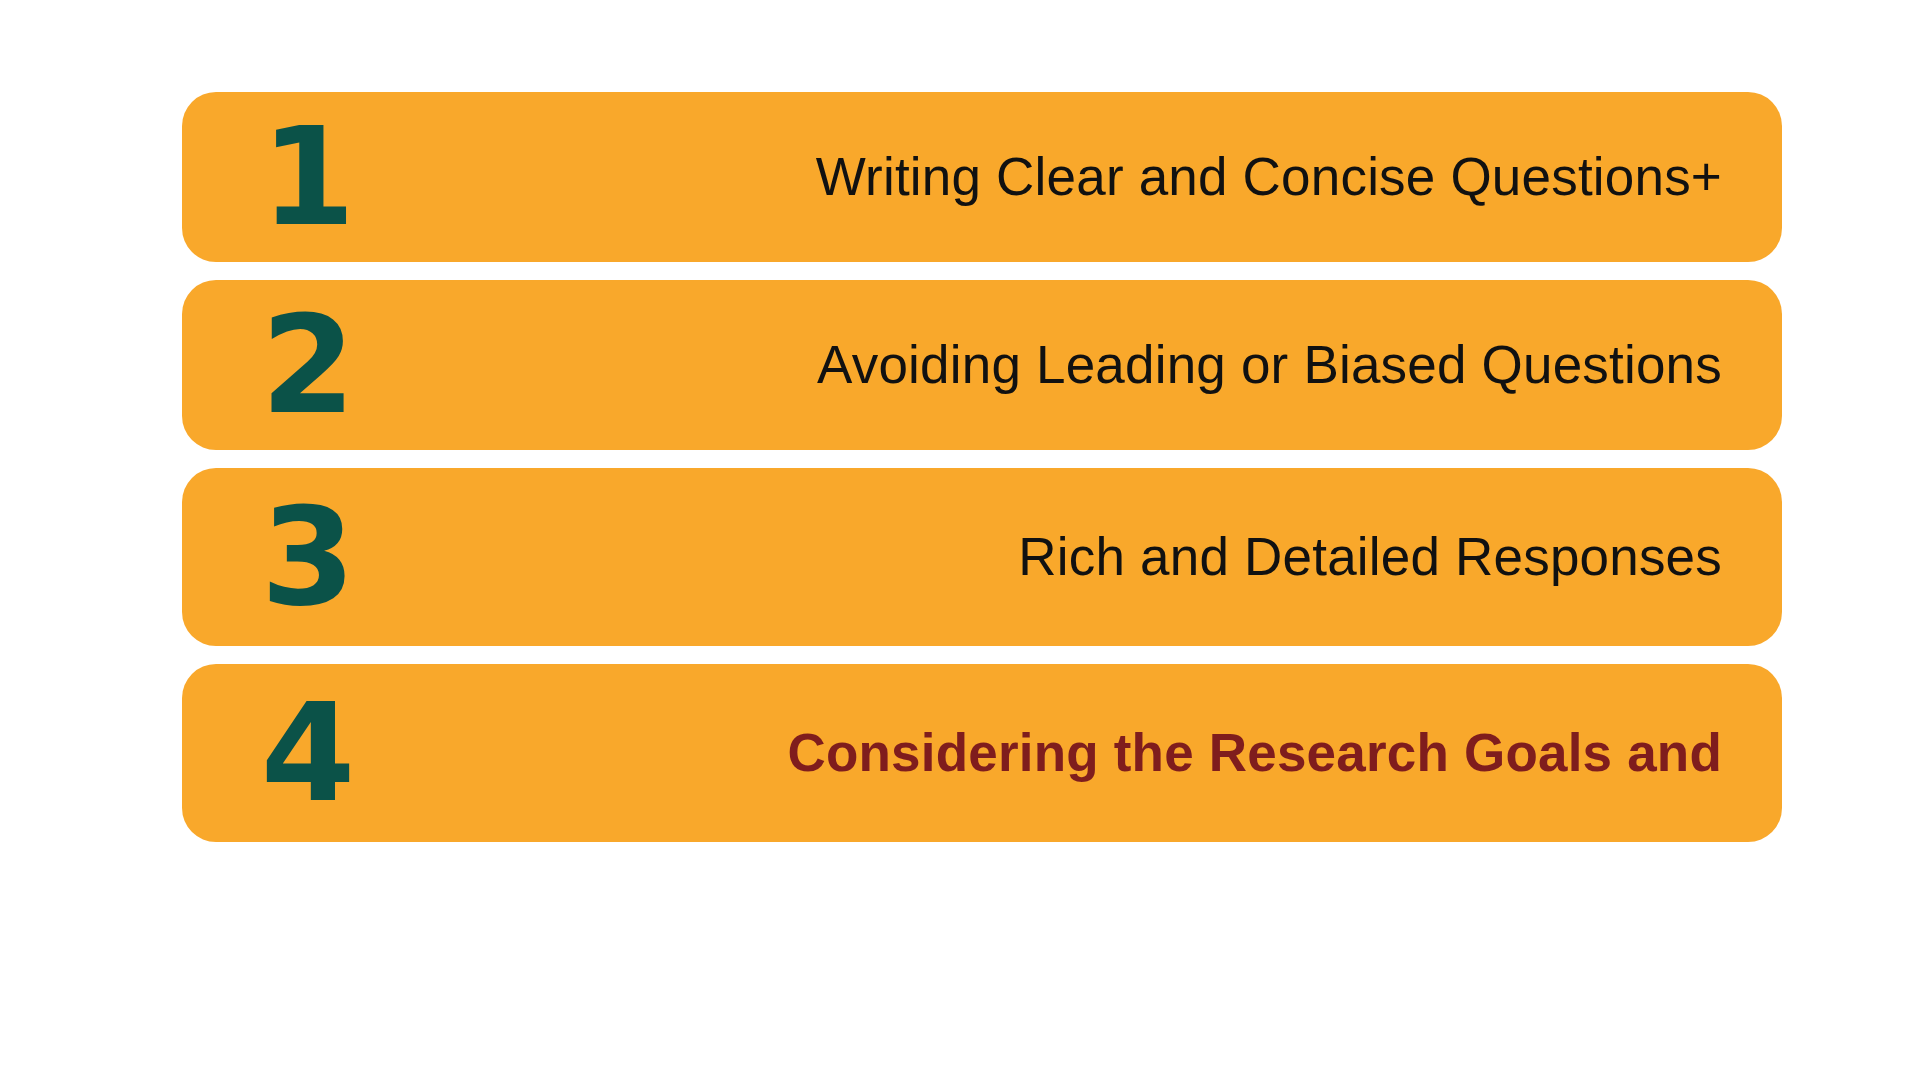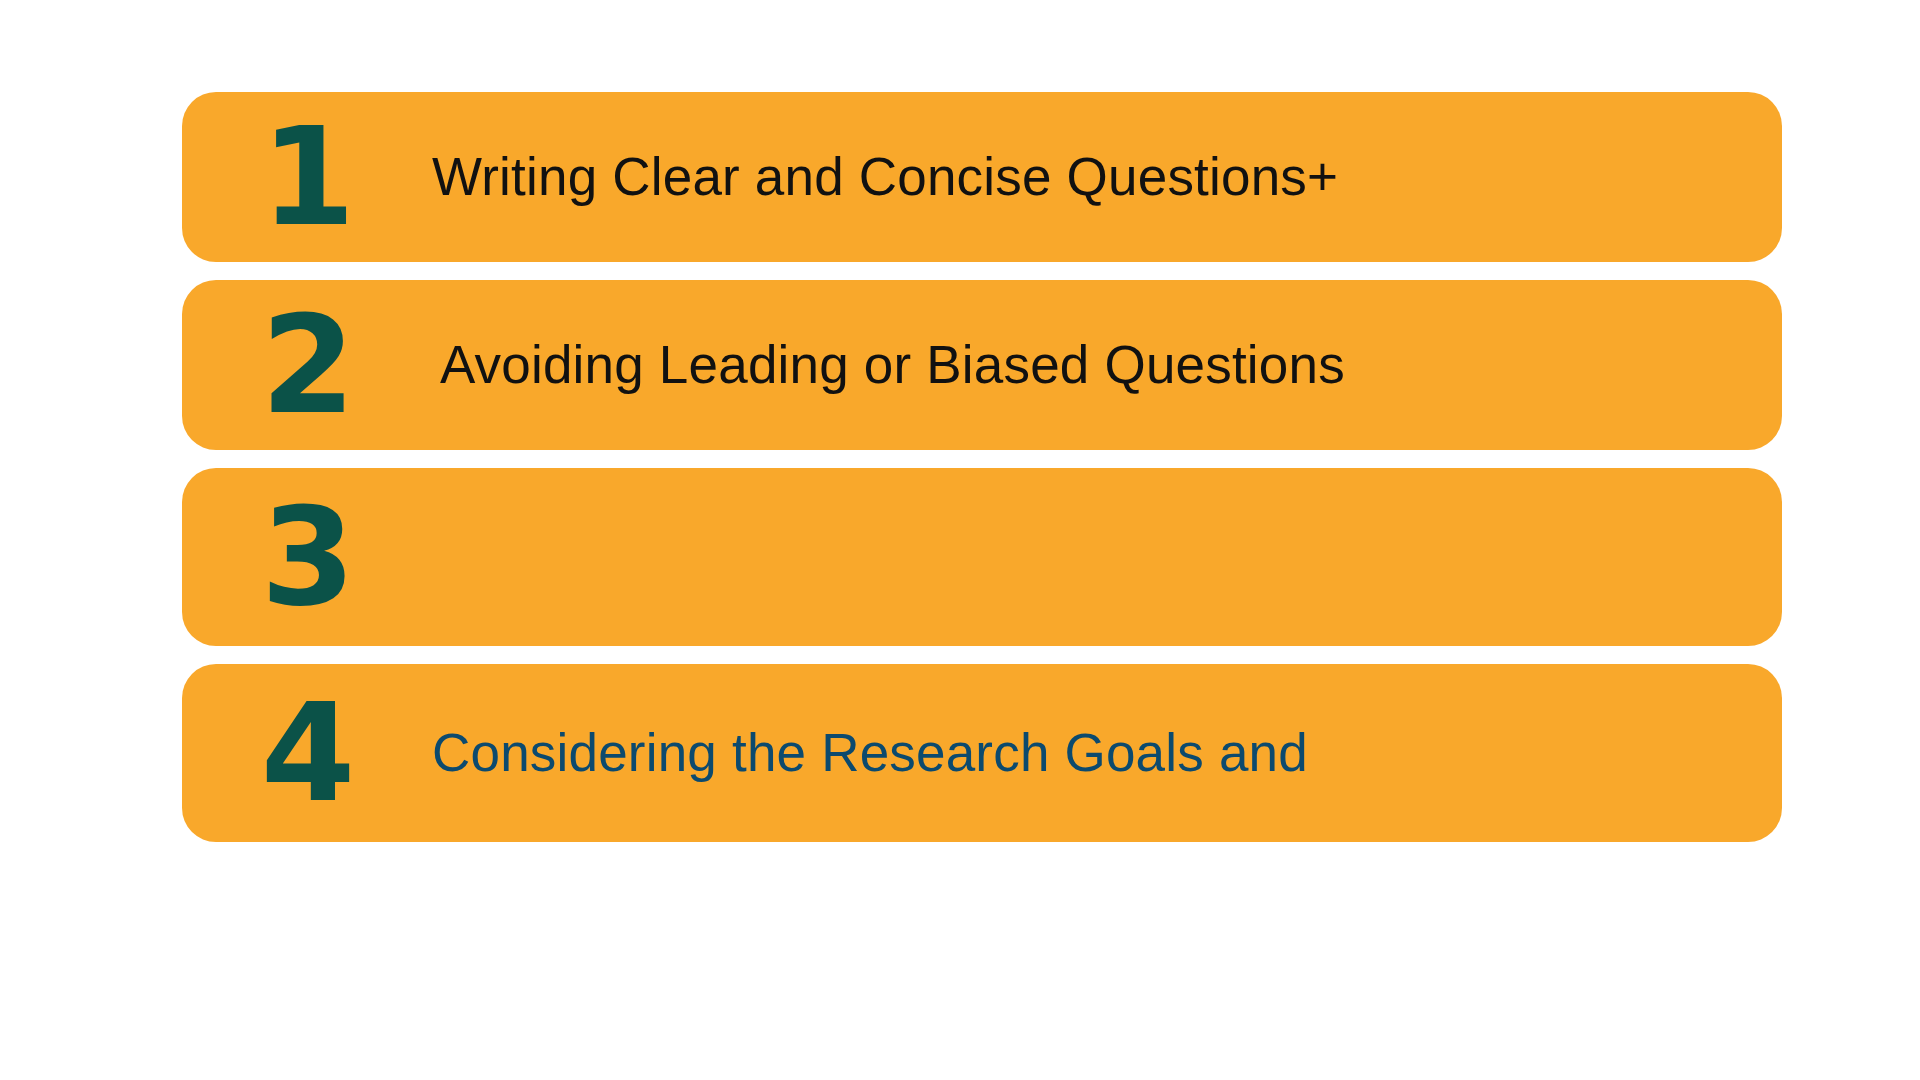--- a/index.html
+++ b/index.html
@@ -65,20 +65,21 @@
     font-weight: 400;
     font-size: 53px;
     line-height: 1.26;
     padding-right: 60px;
     letter-spacing: 0.2px;
   }
 
   .row-text .line {
     display: block;
     white-space: pre;
+    text-align: right;
   }
 
   
   .row-1 { min-height: 170px; }
   .row-1 .row-text { padding-left: 0px; }
 
   .row-2 { min-height: 170px; }
   .row-2 .row-text { padding-left: 8px; }
 
   .row-3 { min-height: 178px; }
@@ -101,25 +102,26 @@
     <div class="list-row row-2" style="background: rgb(249, 168, 43);">
       <div class="row-number" style="color: rgb(11, 82, 72);">2</div>
       <div class="row-text" style="color: rgb(17, 17, 17);">
         <span class="line">Avoiding Leading or Biased Questions</span>
       </div>
     </div>
 
     <div class="list-row row-3" style="background: rgb(249, 168, 43);">
       <div class="row-number" style="color: rgb(11, 82, 72);">3</div>
       <div class="row-text" style="color: rgb(17, 17, 17);">
+        <span class="line">Rich and Detailed Responses</span>
       </div>
     </div>
 
     <div class="list-row row-4" style="background: rgb(249, 168, 43);">
       <div class="row-number" style="color: rgb(11, 82, 72);">4</div>
-      <div class="row-text" style="color: #0c4a6e;">
+      <div class="row-text" style="color: #7f1d1d; font-weight: bold;">
         <span class="line">Considering the Research Goals and</span>
       </div>
     </div>
 
   </div>
 
 </div>
 
 </body></html>

